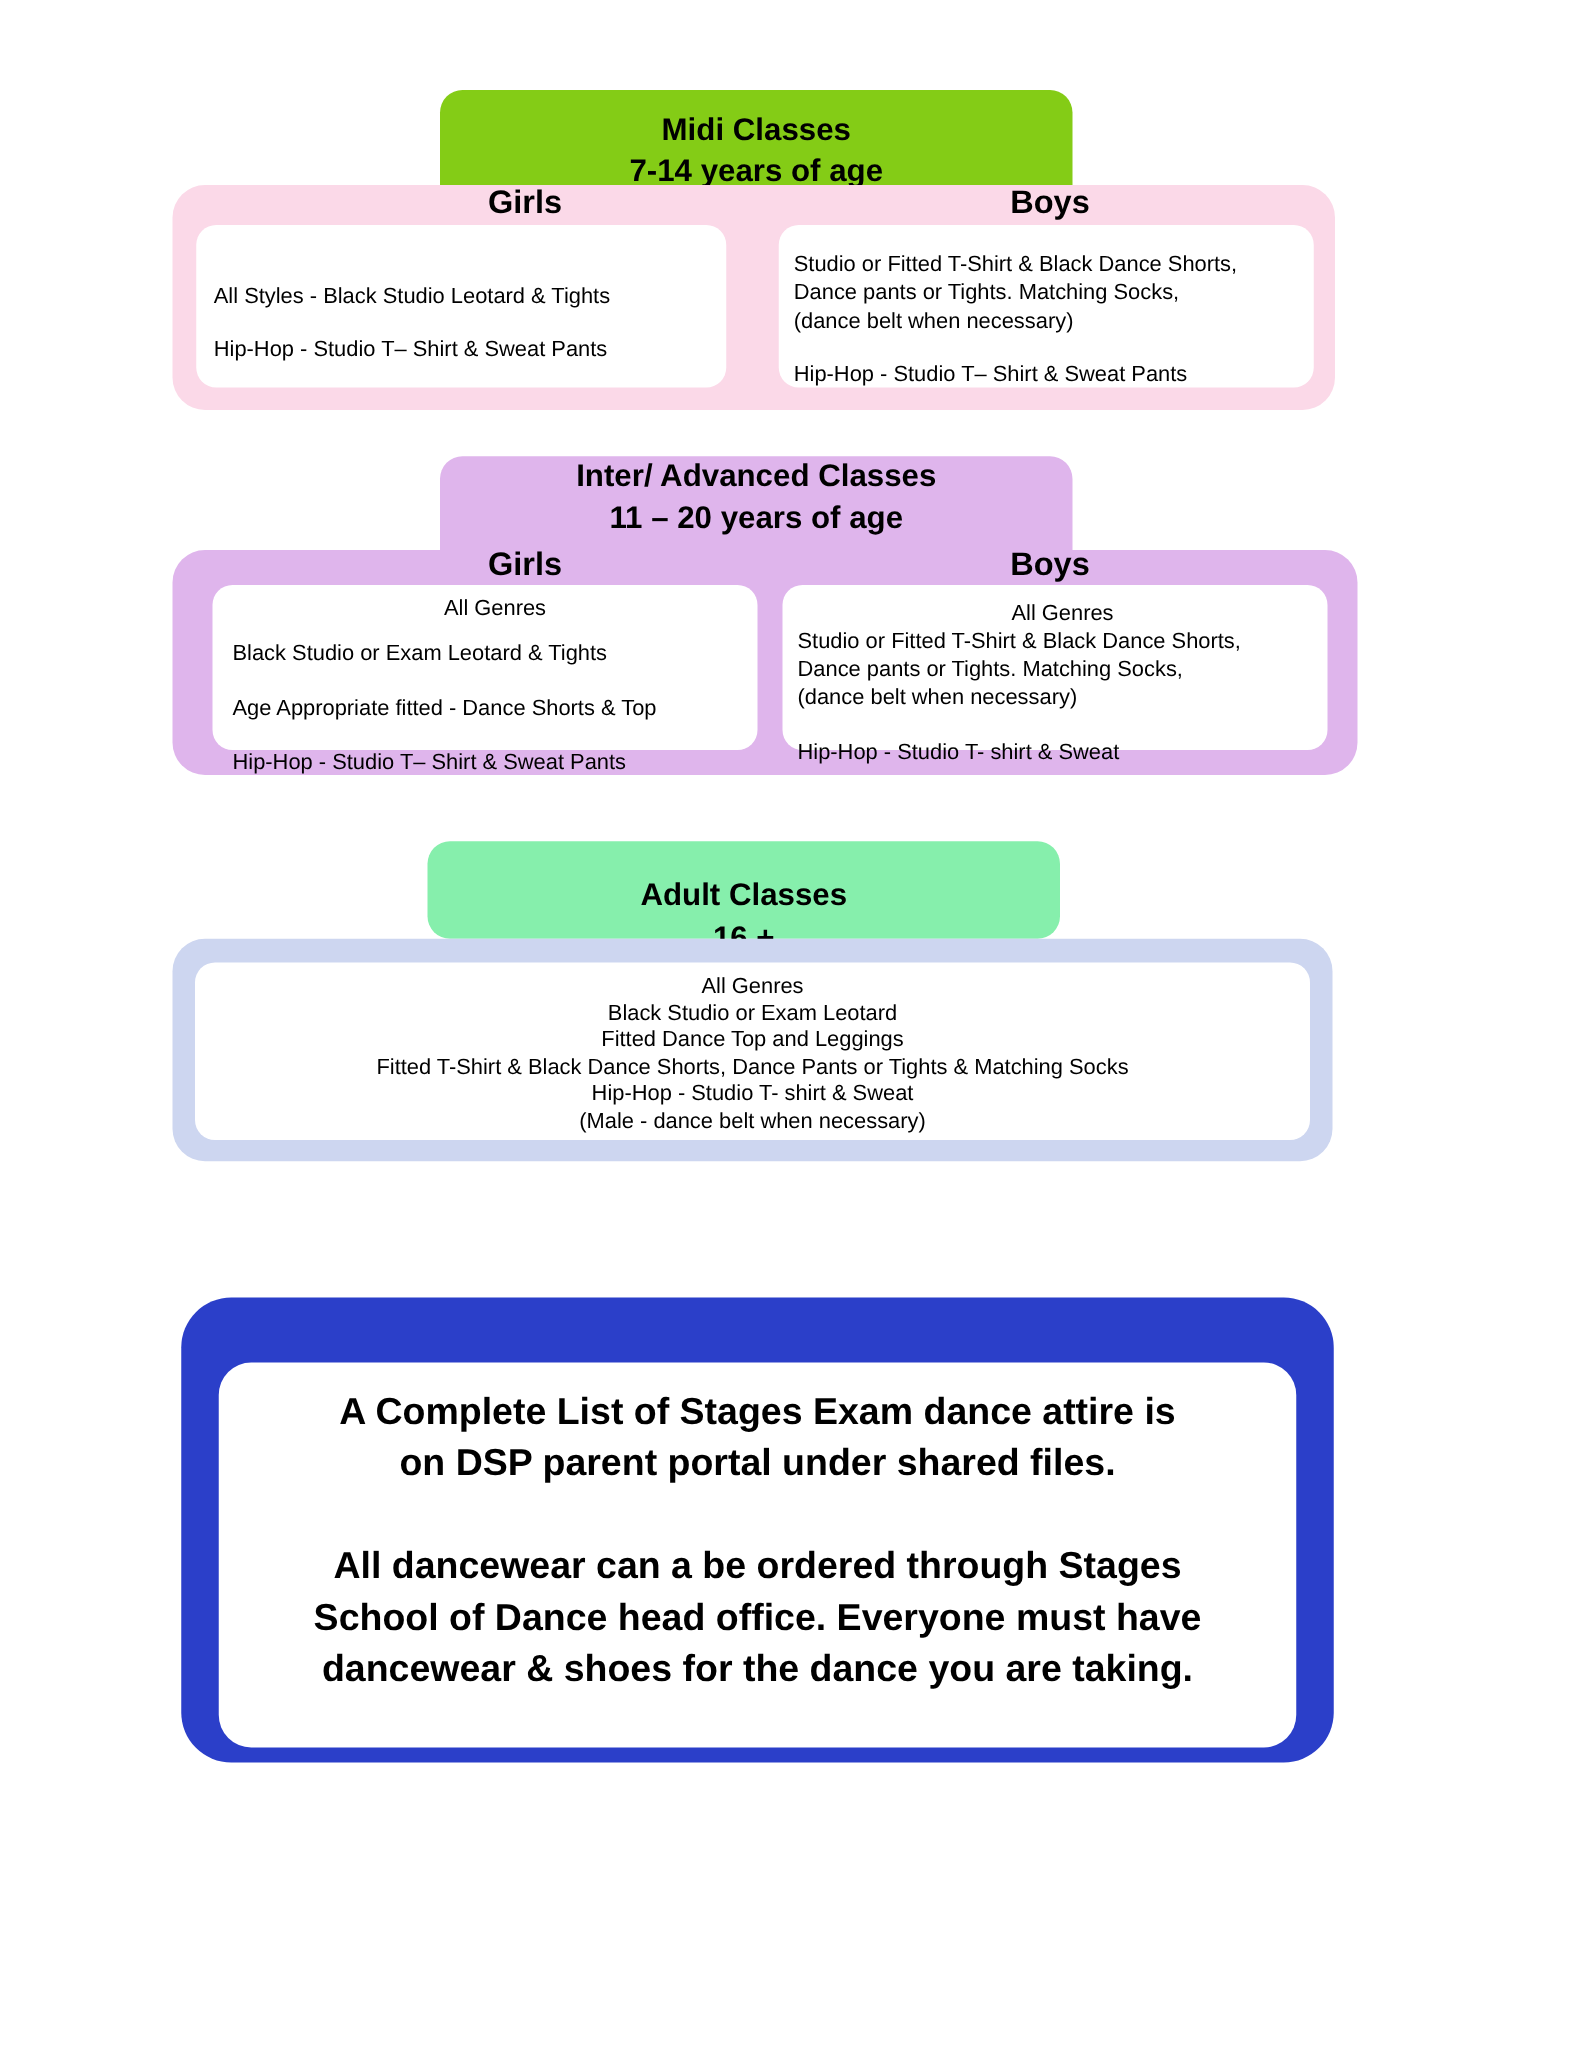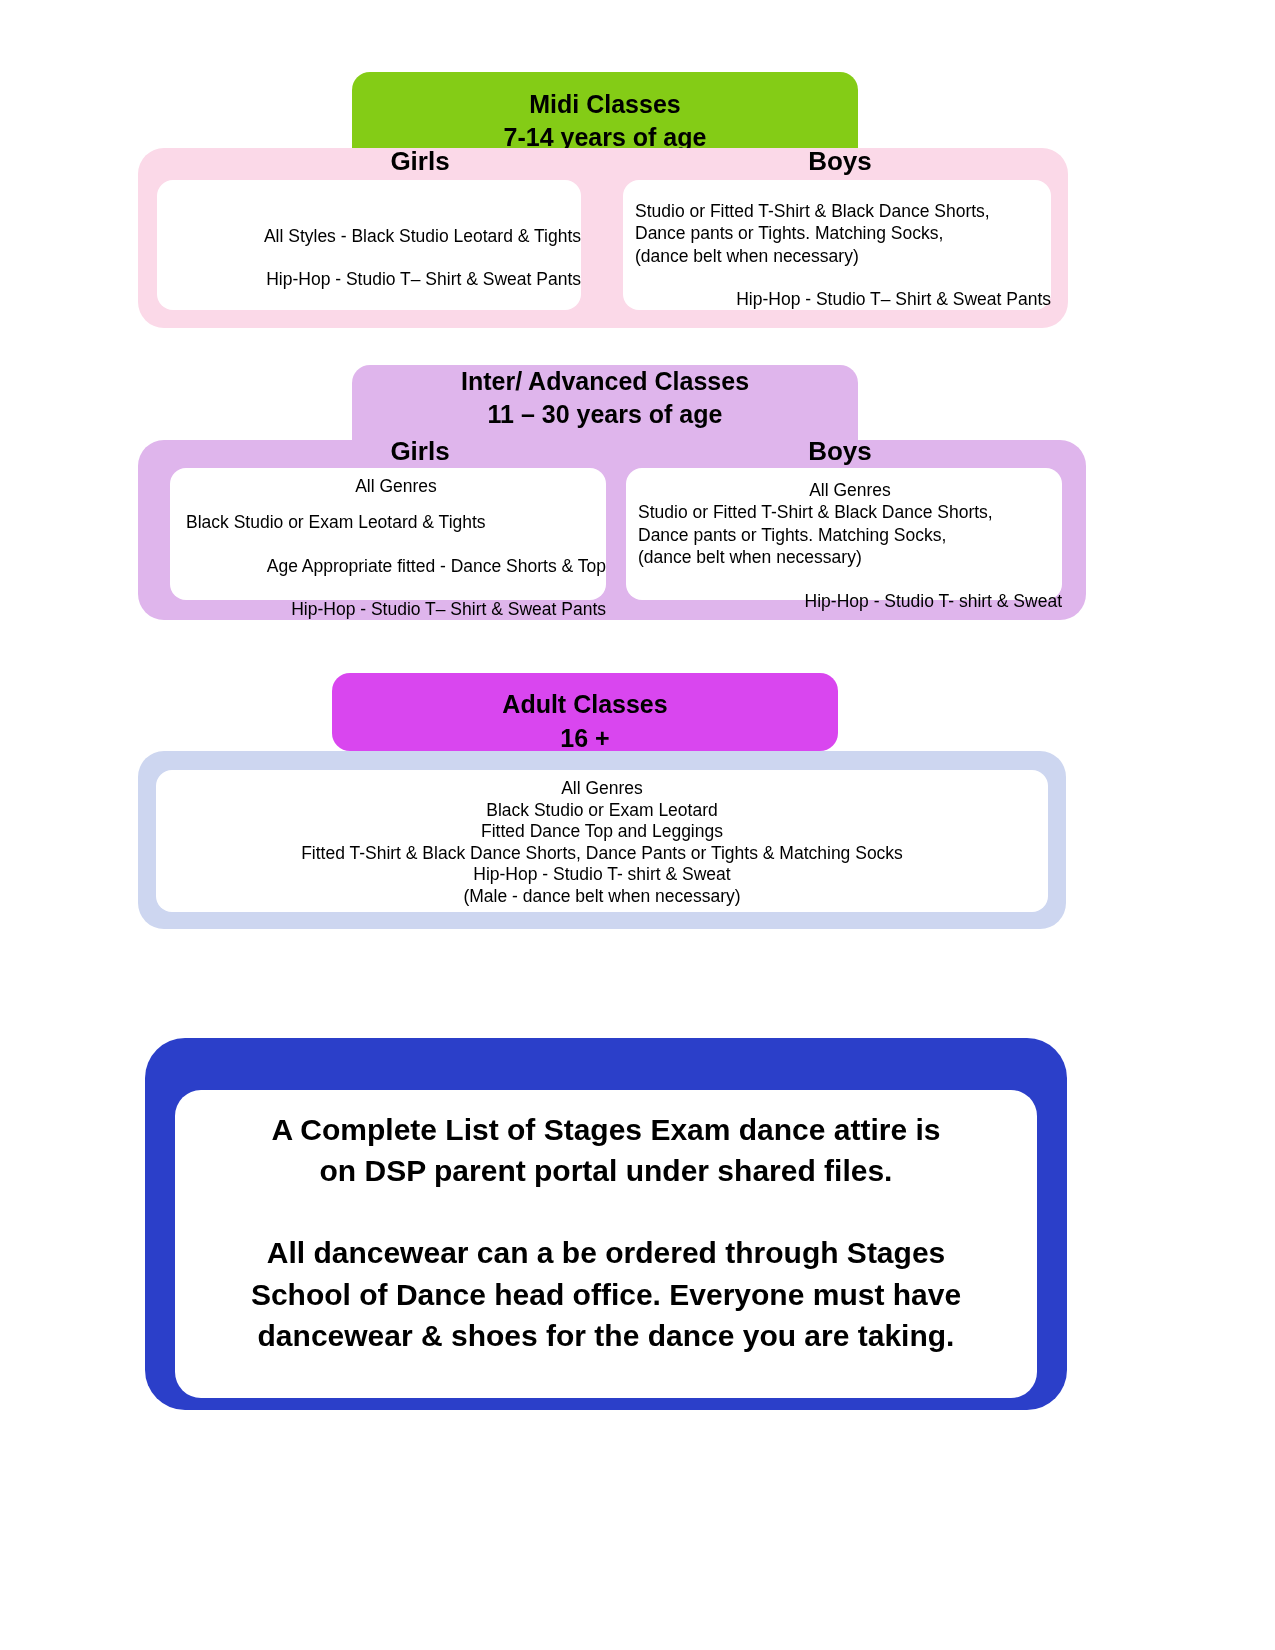--- a/index.html
+++ b/index.html
@@ -63,21 +63,20 @@
     font-size: 17.5px;
     line-height: 1.28;
     white-space: nowrap;
   }
   .card p.center {
     text-align: center;
     white-space: nowrap;
   }
   .card p.gap {
     margin-top: 21px;
-    text-align: right;
   }
   .card p.gap-sm {
     margin-top: 14px;
   }
 
   
   #midi-header {
     left: 352px;
     top: 72px;
     width: 506px;
@@ -132,28 +131,28 @@
     left: 170px; top: 468px; width: 436px; height: 132px;
     padding: 7px 0 0 16px;
   }
   #inter-boys-card {
     left: 626px; top: 468px; width: 436px; height: 132px;
     padding: 11px 0 0 12px;
   }
 
   
   #adult-header {
-    left: 332px;
+    left: 342px;
     top: 673px;
     width: 506px;
     height: 78px;
-    background: #d946ef;
+    background: #86efac;
     font-size: 25px;
     line-height: 34px;
-    padding-top: 14px;
+    padding-top: 26px;
     box-sizing: border-box;
   }
   #adult-body {
     left: 138px;
     top: 751px;
     width: 928px;
     height: 178px;
     background: #CDD6F0;
   }
   #adult-card {
@@ -227,21 +226,21 @@
     <p>Studio or Fitted T-Shirt &amp; Black Dance Shorts,</p>
     <p>Dance pants or Tights. Matching Socks,</p>
     <p>(dance belt when necessary)</p>
     <p class="gap">Hip-Hop -  Studio T– Shirt &amp; Sweat Pants</p>
   </div>
 
   <div class="cat-body" id="inter-body"></div>
 
   <div class="cat-header" id="inter-header">
     <span class="line">Inter/ Advanced Classes</span>
-    <span class="line">11 – 30 years of age</span>
+    <span class="line">11 – 20 years of age</span>
   </div>
 
   <div class="gender-label" id="inter-girls-label">Girls</div>
   <div class="gender-label" id="inter-boys-label">Boys</div>
 
   <div class="card" id="inter-girls-card">
     <p class="center">All Genres</p>
     <p class="gap-sm">Black Studio or Exam Leotard &amp; Tights</p>
     <p class="gap">Age Appropriate fitted - Dance Shorts &amp; Top</p>
     <p class="gap">Hip-Hop -  Studio T– Shirt &amp; Sweat Pants</p>

